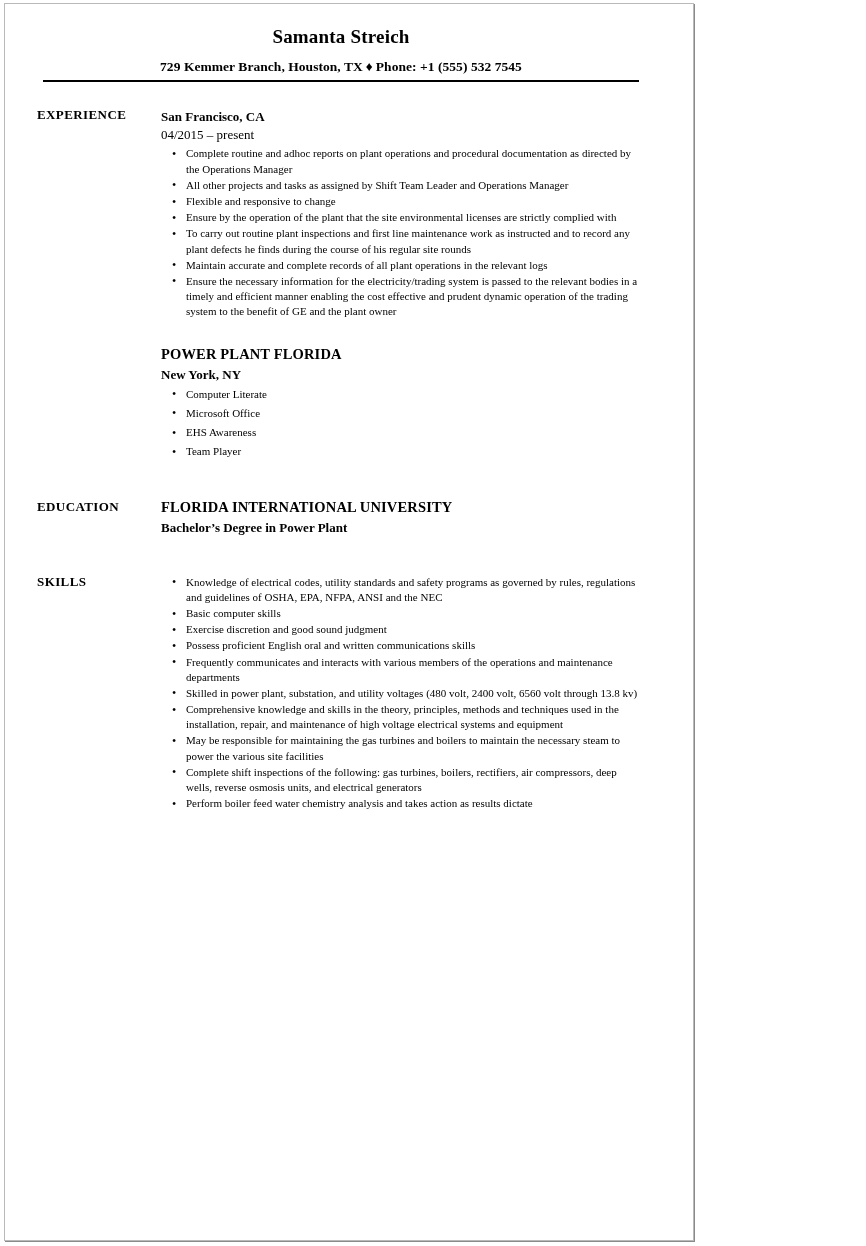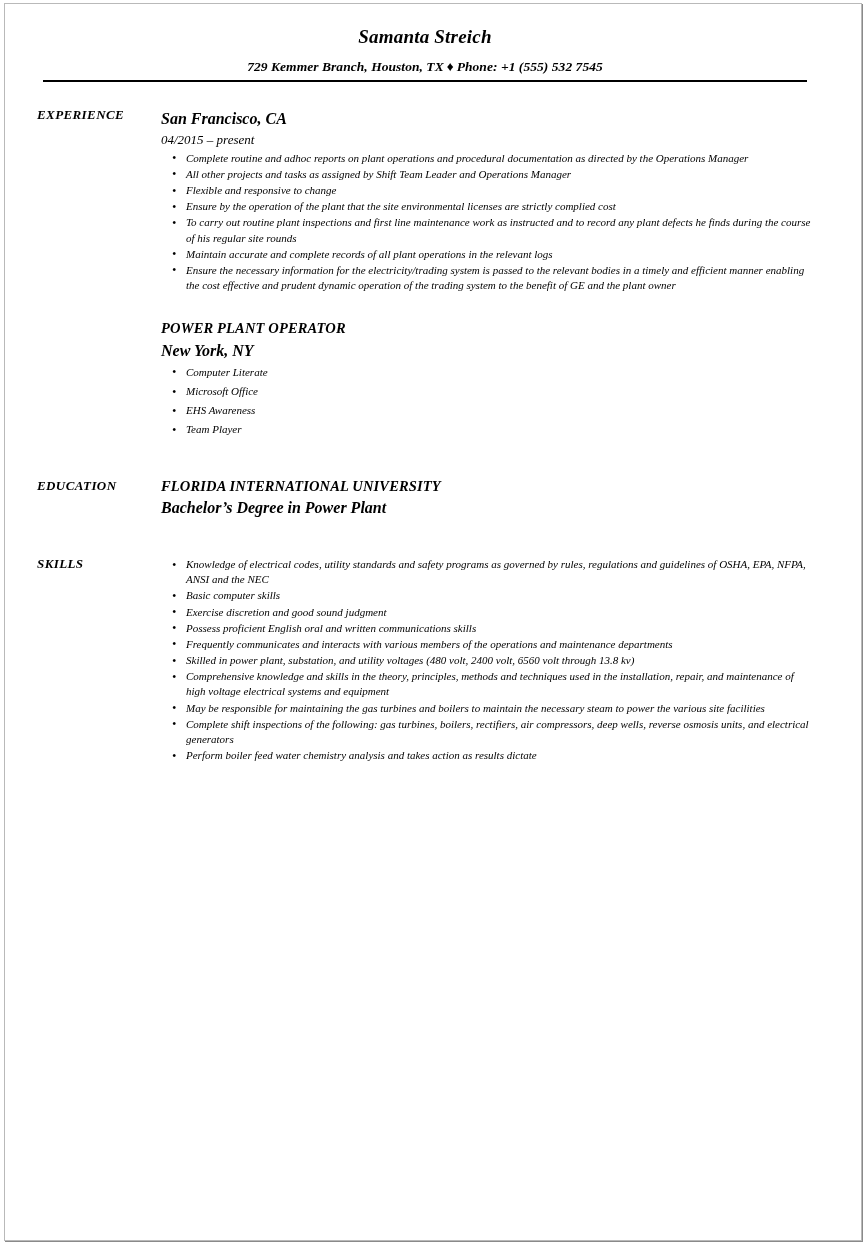--- a/index.html
+++ b/index.html
@@ -13,28 +13,27 @@
     height: 1246px;
     font-family: "Liberation Serif", "DejaVu Serif", serif;
     color: #000000;
     -webkit-font-smoothing: antialiased;
   }
 
   
   .page {
     position: relative;
     box-sizing: border-box;
-    width: 858px;
+    width: 690px;
     height: 1238px;
     margin: 3px 0 0 4px;
     background: #ffffff;
     border: 1px solid #b9b9b9;
     box-shadow: 1px 1px 0 0 #8a8a8a;
     overflow: hidden;
-    font-style: italic;
   }
   .page-inner {
     position: relative;
     box-sizing: border-box;
     width: 100%;
     height: 100%;
     padding: 0 48px 0 32px;
   }
 
   
@@ -91,21 +90,21 @@
   
   .entry + .entry { margin-top: 26px; }
 
   .entry-title {
     font-size: 14.5px;
     font-weight: bold;
     letter-spacing: 0.15px;
     line-height: 1.3;
   }
   .entry-sub {
-    font-size: 16px;
+    font-size: 13px;
     font-weight: bold;
     line-height: 1.42;
     margin-top: 2px;
   }
   .entry-dates {
     font-size: 13px;
     line-height: 1.4;
   }
 
   
@@ -149,29 +148,29 @@
       <div class="section-label">EXPERIENCE</div>
       <div class="section-body">
 
         <div class="entry">
           <div class="entry-sub">San Francisco, CA</div>
           <div class="entry-dates">04/2015 – present</div>
           <ul class="bullets">
             <li>Complete routine and adhoc reports on plant operations and procedural documentation as directed by the Operations Manager</li>
             <li>All other projects and tasks as assigned by Shift Team Leader and Operations Manager</li>
             <li>Flexible and responsive to change</li>
-            <li>Ensure by the operation of the plant that the site environmental licenses are strictly complied cost</li>
+            <li>Ensure by the operation of the plant that the site environmental licenses are strictly complied with</li>
             <li>To carry out routine plant inspections and first line maintenance work as instructed and to record any plant defects he finds during the course of his regular site rounds</li>
             <li>Maintain accurate and complete records of all plant operations in the relevant logs</li>
             <li>Ensure the necessary information for the electricity/trading system is passed to the relevant bodies in a timely and efficient manner enabling the cost effective and prudent dynamic operation of the trading system to the benefit of GE and the plant owner</li>
           </ul>
         </div>
 
         <div class="entry">
-          <div class="entry-title">POWER PLANT OPERATOR</div>
+          <div class="entry-title">POWER PLANT FLORIDA</div>
           <div class="entry-sub">New York, NY</div>
           <ul class="bullets tight">
             <li>Computer Literate</li>
             <li>Microsoft Office</li>
             <li>EHS Awareness</li>
             <li>Team Player</li>
           </ul>
         </div>
 
       </div>

